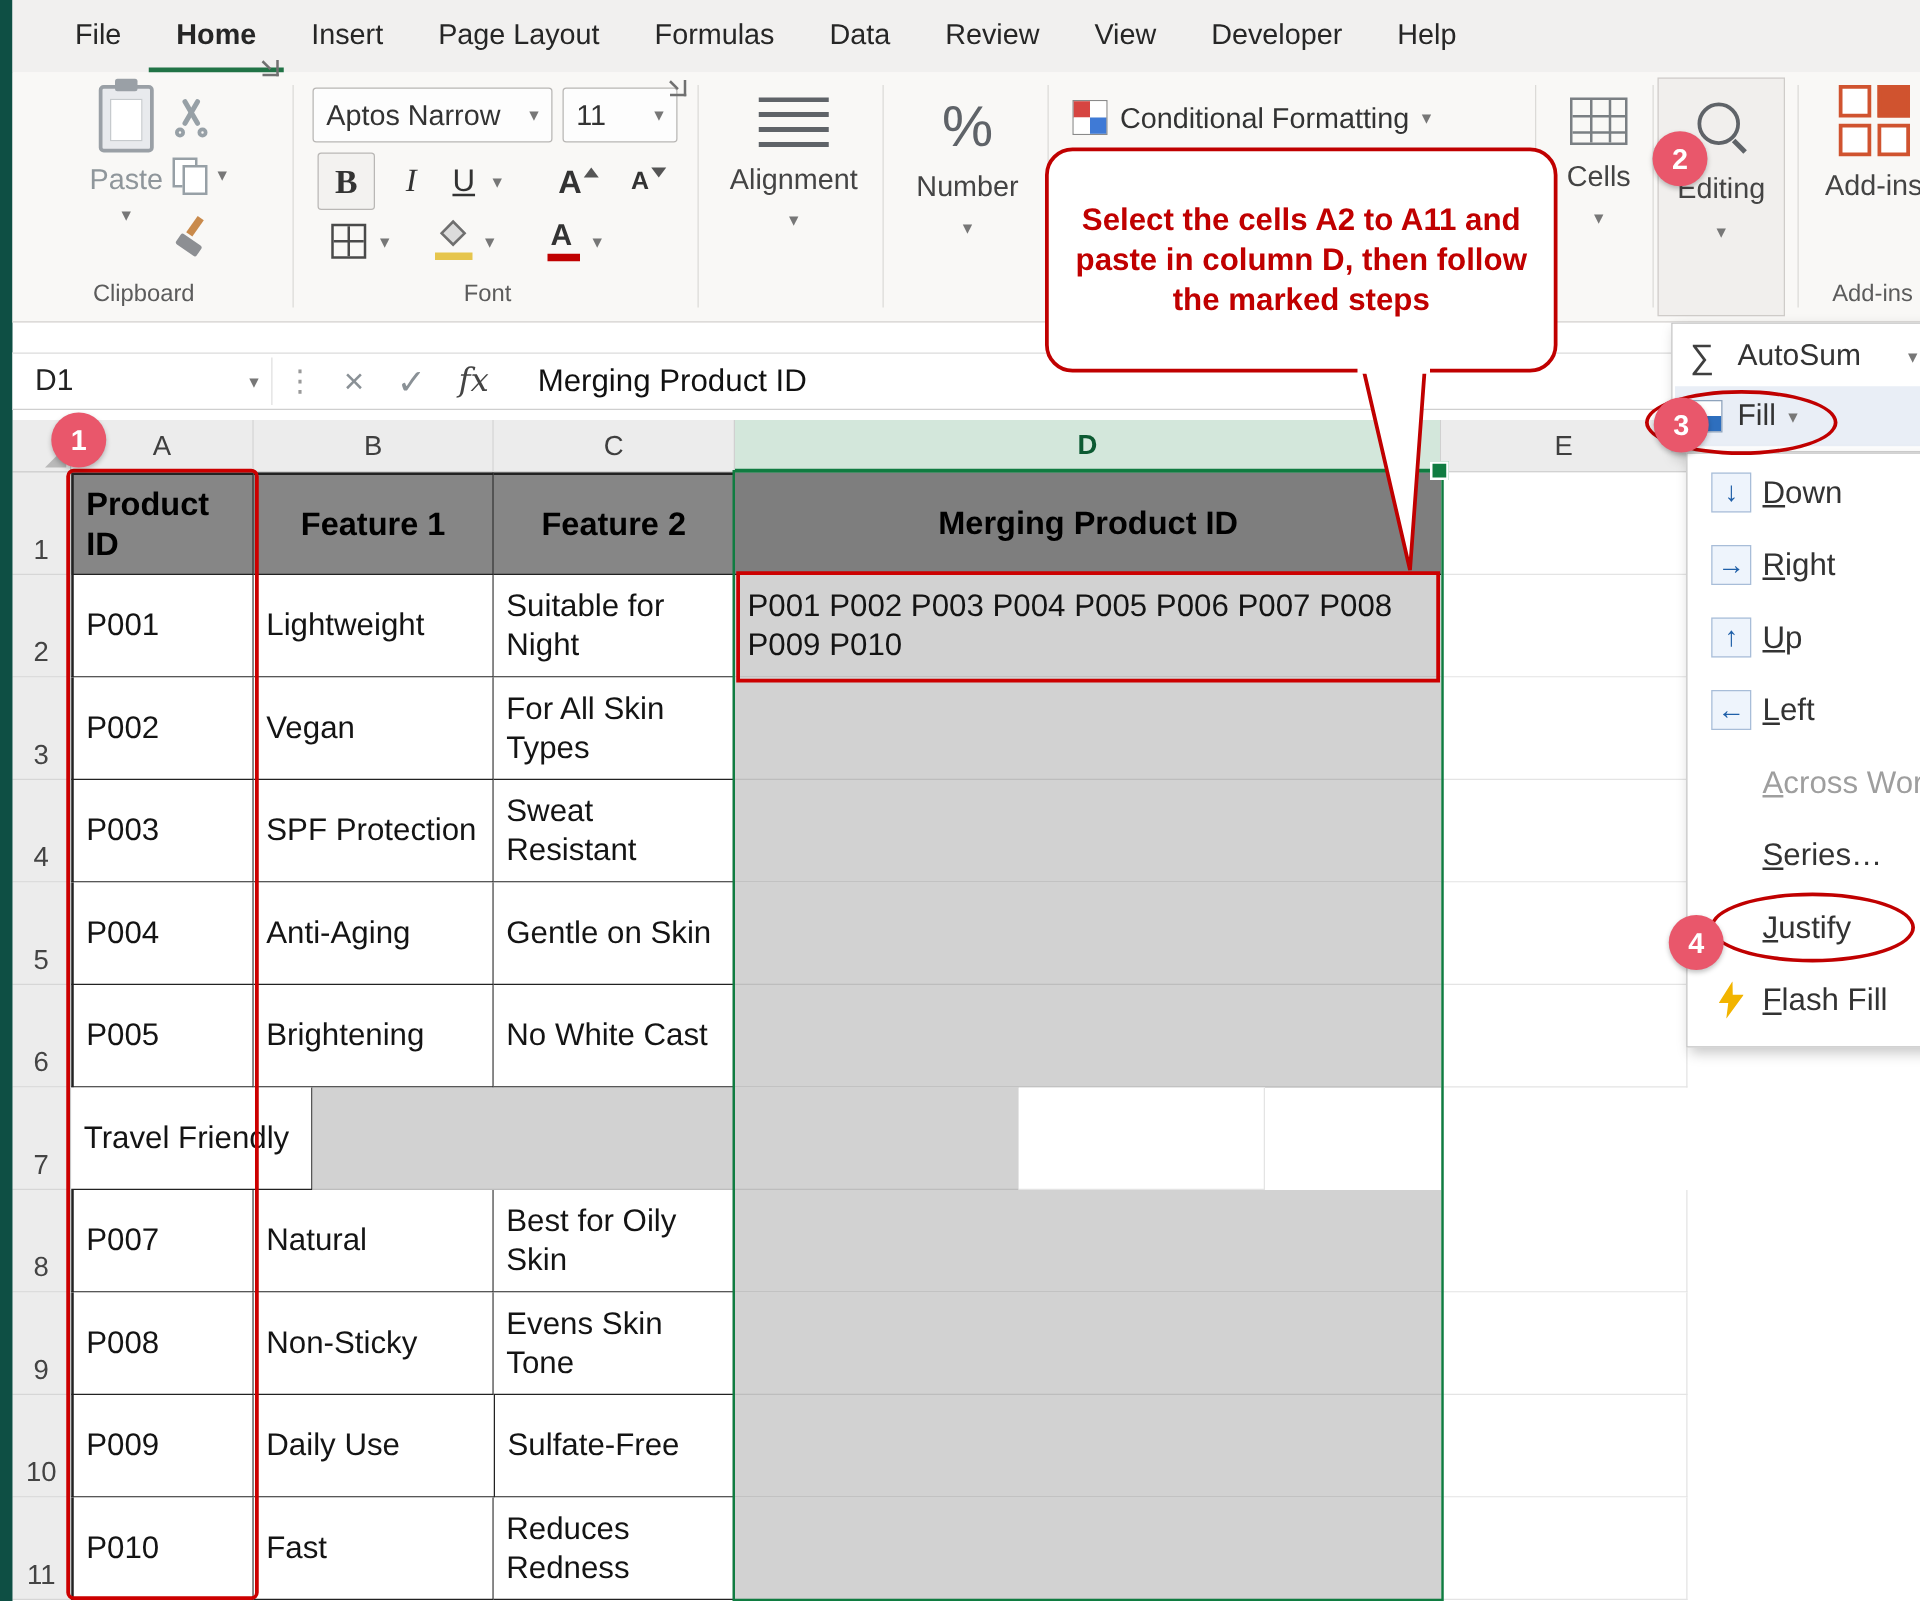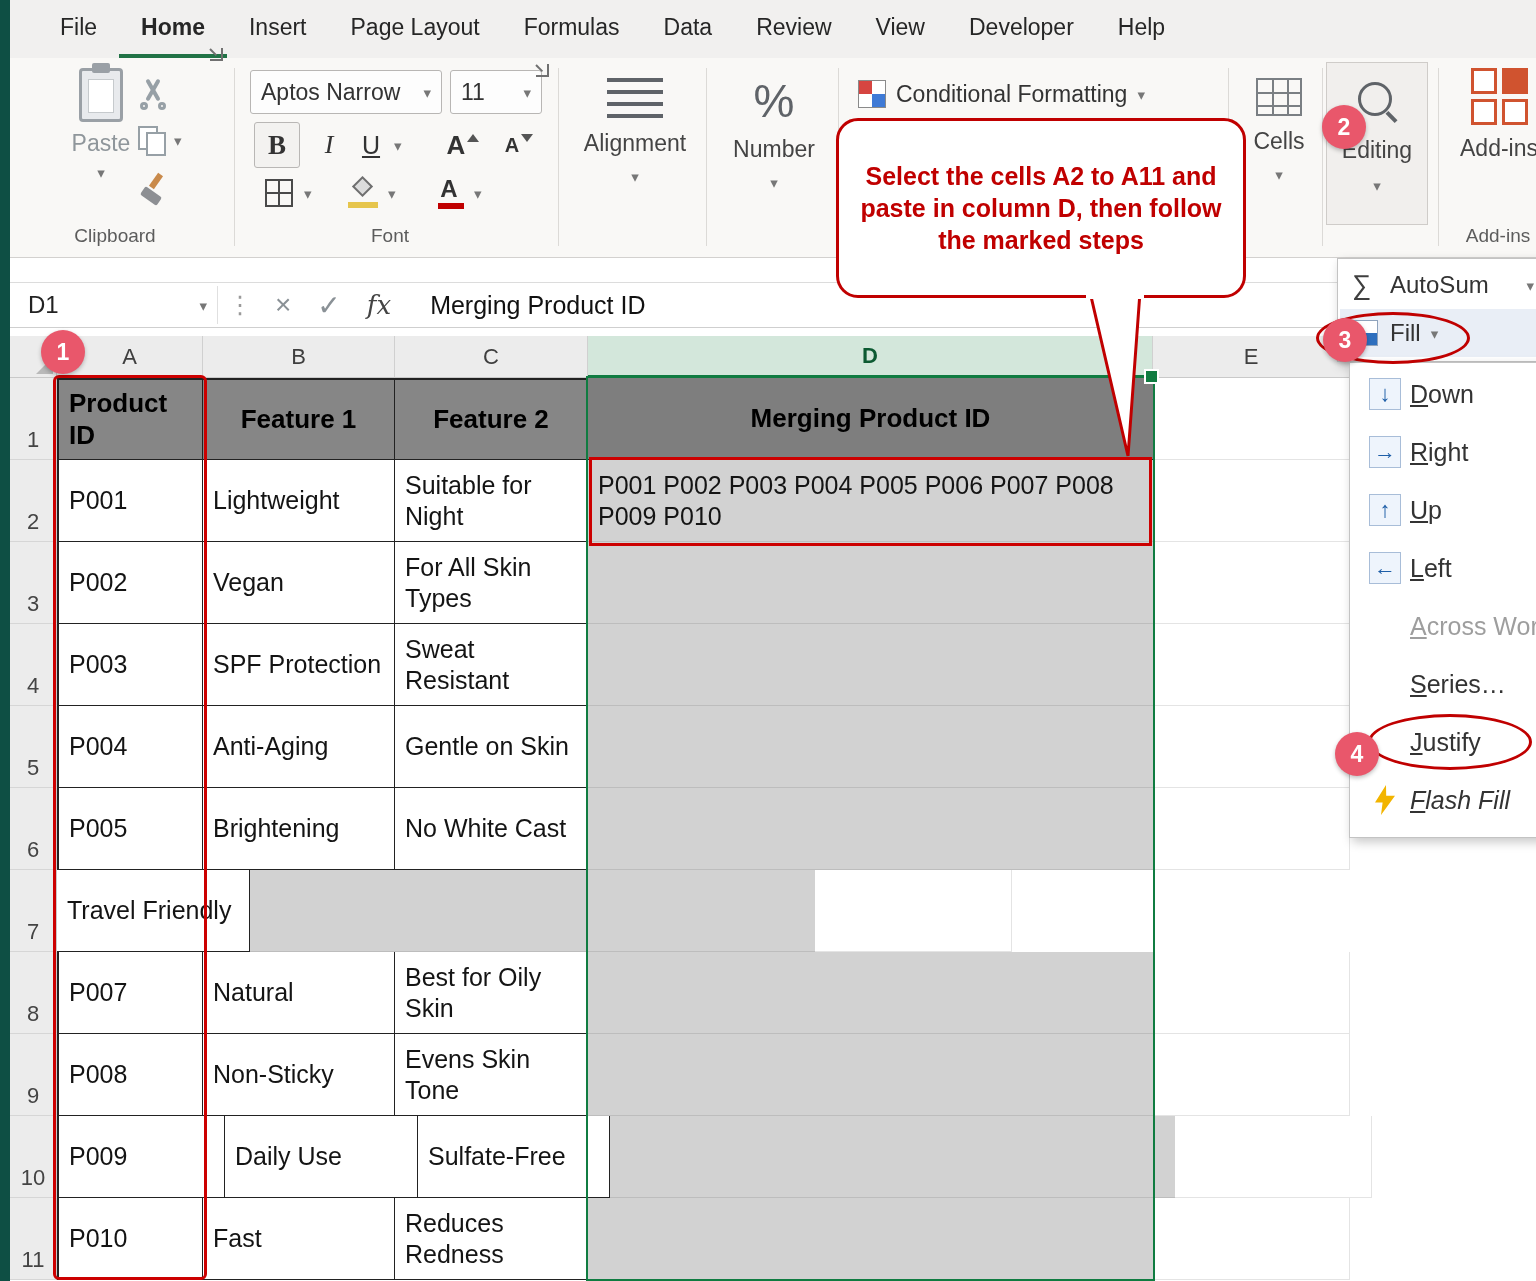--- a/index.html
+++ b/index.html
@@ -237,21 +237,21 @@
   </div>
   <div class="vsep" style="left:1218px"></div>
 
   <div class="abs vgroup" style="left:1224px;top:20px;width:90px">
     <span class="cells-ic"></span>
     <span class="biglbl">Cells</span>
     <span class="chev gray">▾</span>
   </div>
   <div class="vsep" style="left:1312px"></div>
 
-  <div class="abs" id="editing-tile" style="left:1316px;top:4px;width:102px;height:163px">
+  <div class="abs" id="editing-tile" style="left:1316px;top:4px;width:102px;height:191px">
     <span class="mag">
         <i class="lens"></i>
         <i class="stem"></i>
       </span>
     <span class="biglbl">Editing</span>
     <span class="chev gray">▾</span>
   </div>
   <div class="vsep" style="left:1428px"></div>
 
   <div class="abs vgroup" style="left:1442px;top:10px;width:94px;gap:10px">
@@ -357,21 +357,21 @@
     <div class="g-row">
       <div class="g-num" style="width: 47px;">9</div>
       <div class="cell tc first" style="width: 146px;">P008</div>
       <div class="cell tc" style="width: 192px;">Non-Sticky</div>
       <div class="cell tc" style="width: 193px;">Evens Skin Tone</div>
       <div class="cell dc" style="width: 565px;"></div>
       <div class="cell ec" style="width: 197px;"></div>
     </div>
     <div class="g-row">
       <div class="g-num" style="width: 47px;">10</div>
-      <div class="cell tc first" style="width: 168px;">P009</div>
+      <div class="cell tc first" style="width: 146px;">P009</div>
       <div class="cell tc" style="width: 193px;">Daily Use</div>
       <div class="cell tc" style="width: 192px;">Sulfate-Free</div>
       <div class="cell dc" style="width: 565px;"></div>
       <div class="cell ec" style="width: 197px;"></div>
     </div>
     <div class="g-row">
       <div class="g-num" style="width: 47px;">11</div>
       <div class="cell tc first" style="width: 146px;">P010</div>
       <div class="cell tc" style="width: 192px;">Fast</div>
       <div class="cell tc" style="width: 193px;">Reduces Redness</div>
@@ -426,21 +426,21 @@
       <div class="mi-lb" style="display: inline;"><u>S</u>eries…</div>
     </div>
     <div class="mi">
       <div class="mi-ic"></div>
       <div class="mi-lb" style="display: inline;"><u>J</u>ustify</div>
     </div>
     <div class="mi">
       <div class="mi-ic">
         <i class="bolt"></i>
       </div>
-      <div class="mi-lb" style="display: inline; font-style: italic;"><u>F</u>lash Fill</div>
+      <div class="mi-lb" style="display: inline;"><u>F</u>lash Fill</div>
     </div>
   </div>
 
 <div id="callout" class="abs">
   <div id="callout-text">Select the cells A2 to A11 and paste in column D, then follow the marked steps</div>
 </div>
 <svg id="callout-tail" width="1536" height="1281">
   <polygon points="1090,292 1140,292 1128,456" fill="#ffffff" stroke="#c00000" stroke-width="3"></polygon>
   <rect x="1086" y="286" width="58" height="13" fill="#ffffff"></rect>
 </svg>

